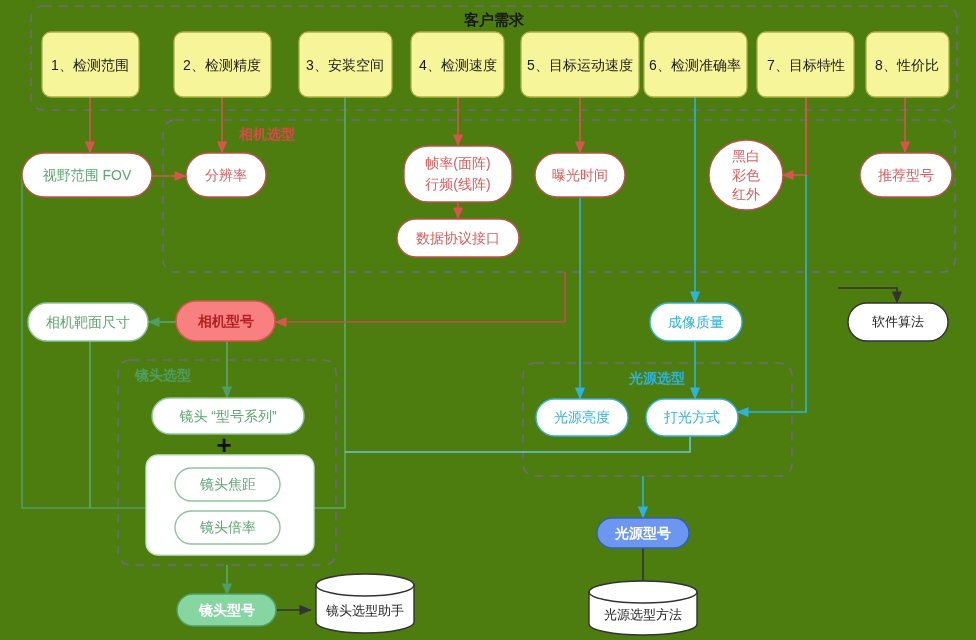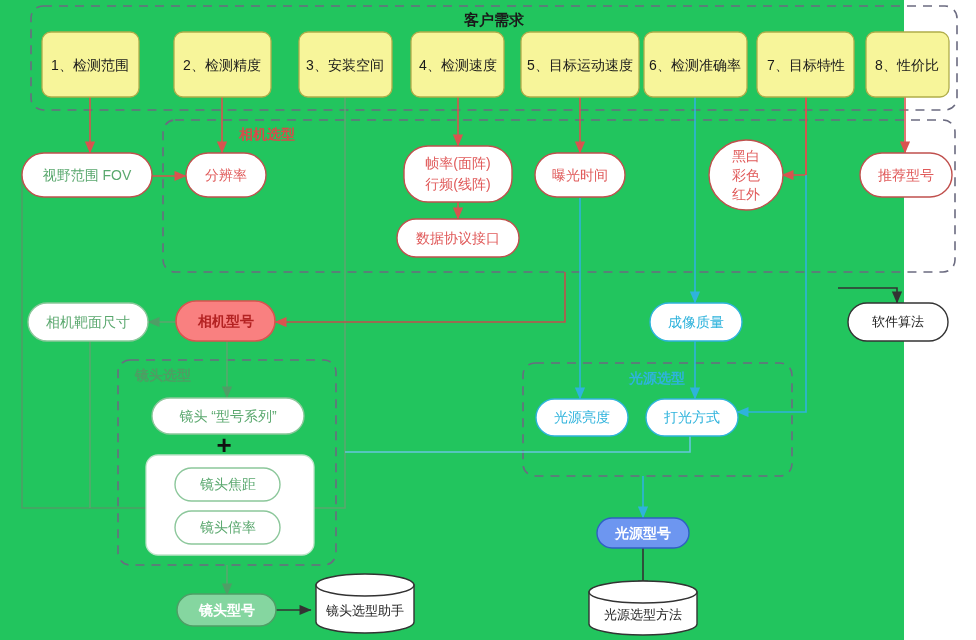--- a/index.html
+++ b/index.html
@@ -1,18 +1,18 @@
 <!DOCTYPE html>
 <html><head>
 <meta charset="utf-8">
 <style>
   html,body{margin:0;padding:0;background:#ffffff;}
   body{width:976px;height:640px;overflow:hidden;
        font-family:"Liberation Sans","DejaVu Sans",sans-serif;}
-  #stage{position:relative;width:904px;height:640px;background:#22c55e;}
+  #stage{position:relative;width:976px;height:640px;background:#4d7c0f;}
   svg{position:absolute;left:0;top:0;width:976px;height:640px;}
   .nodeText{font-family:"Liberation Sans","DejaVu Sans",sans-serif;
             text-anchor:middle;dominant-baseline:middle;}
   .t-yellow{font-size:14px;fill:#1a1a1a;font-weight:400;}
   .t-red{font-size:14px;fill:#e05a5a;}
   .t-redb{font-size:14px;fill:#d94a4a;font-weight:bold;}
   .t-green{font-size:14px;fill:#5aa86e;}
   .t-greenb{font-size:14px;fill:#4d9e63;font-weight:bold;}
   .t-cyan{font-size:14px;fill:#2fb3dc;}
   .t-cyanb{font-size:14px;fill:#2fb3dc;font-weight:bold;}

